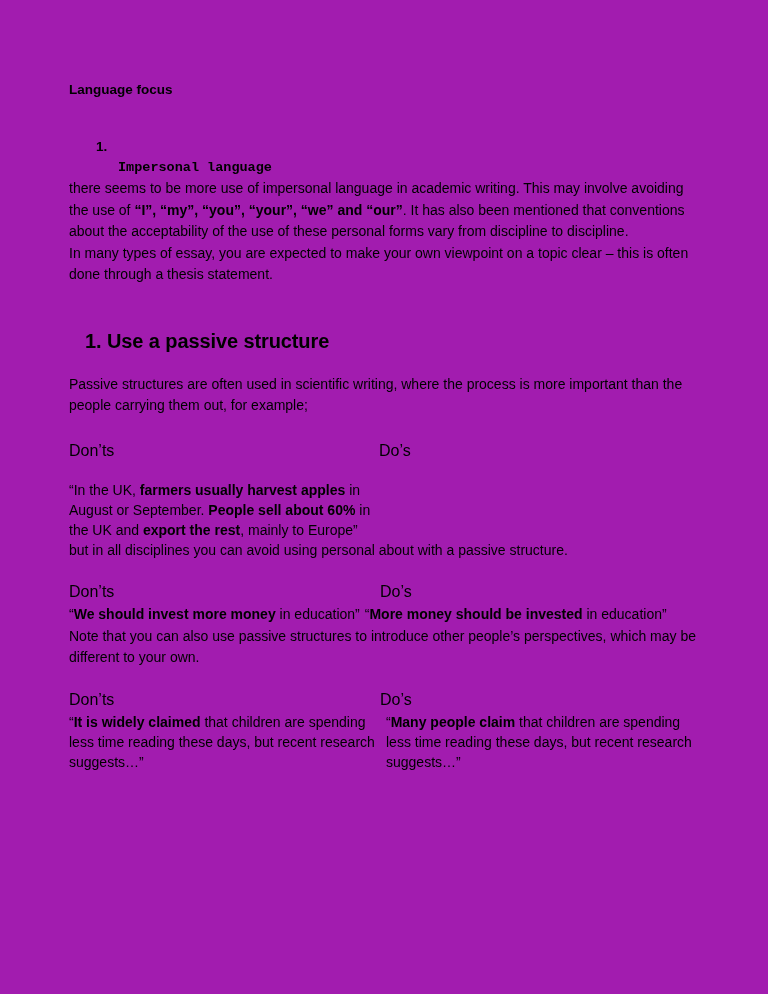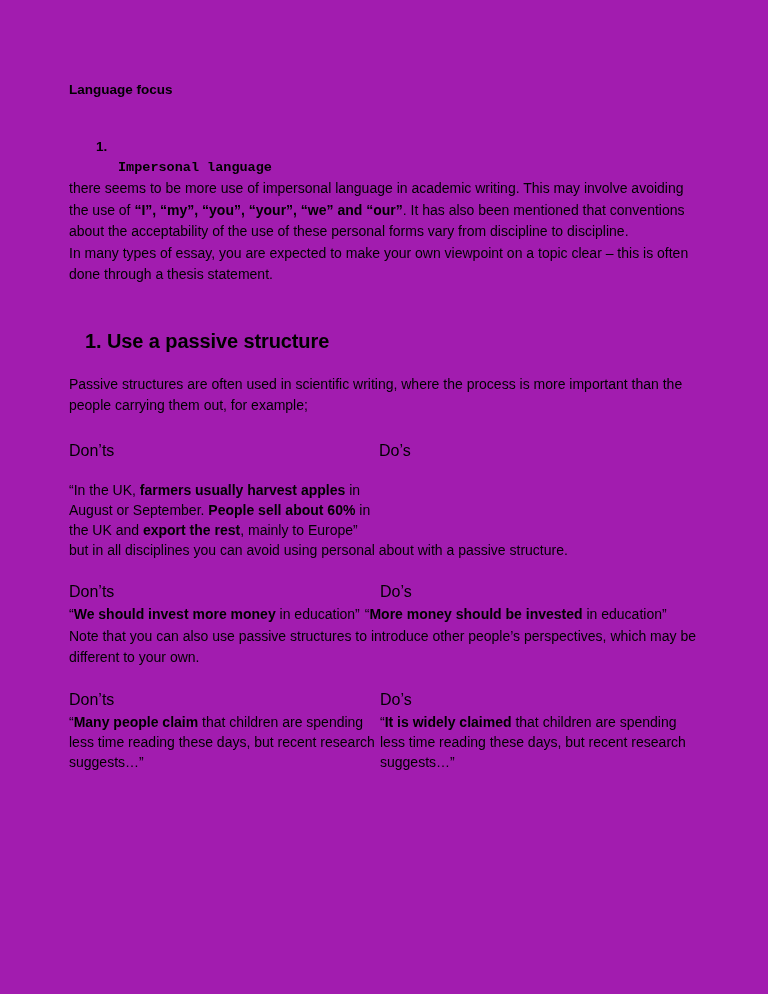--- a/index.html
+++ b/index.html
@@ -171,19 +171,19 @@
     </div>
 
     <p class="body-para follow-line">Note that you can also use passive structures to introduce other people’s perspectives, which may be different to your own.</p>
 
     <div class="compare-block block3">
       <div class="label-row">
         <span class="cmp-label lbl-left">Don’ts</span>
         <span class="cmp-label">Do’s</span>
       </div>
       <div class="text-row">
+        <div class="cmp-col col-right"><span>“</span><b>It is widely claimed</b><span> that children are spending less time reading these days, but recent research suggests…”</span></div>
         <div class="cmp-col col-left"><span>“</span><b>Many people claim</b><span> that children are spending less time reading these days, but recent research suggests…”</span></div>
-        <div class="cmp-col col-right"><span>“</span><b>It is widely claimed</b><span> that children are spending less time reading these days, but recent research suggests…”</span></div>
       </div>
     </div>
 
   </div>
 </div>
 
 </body></html>

